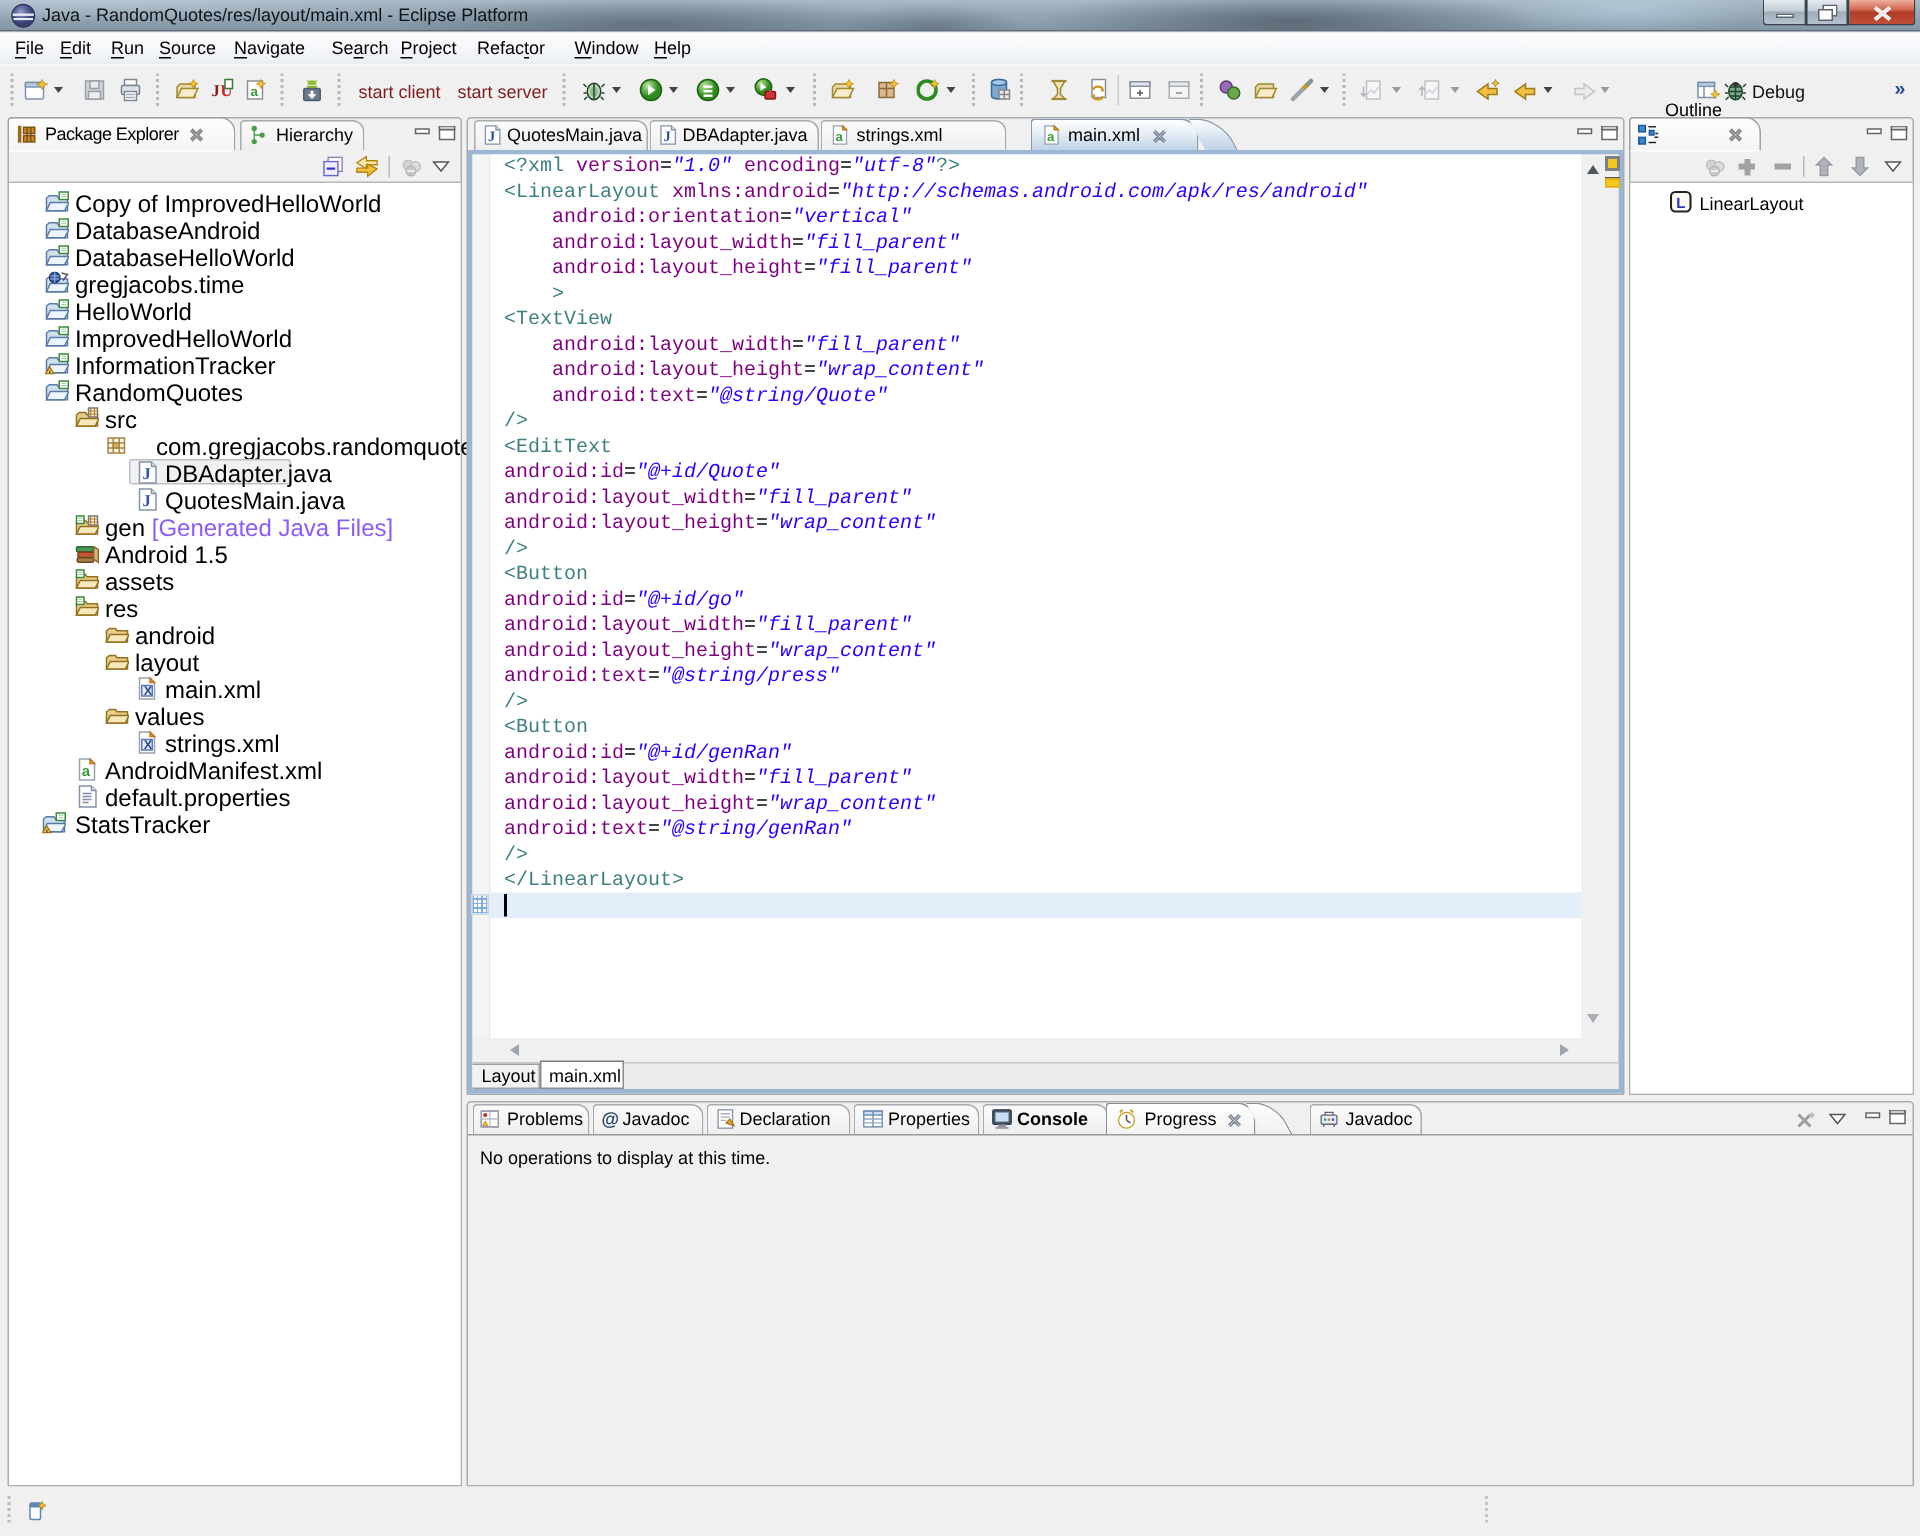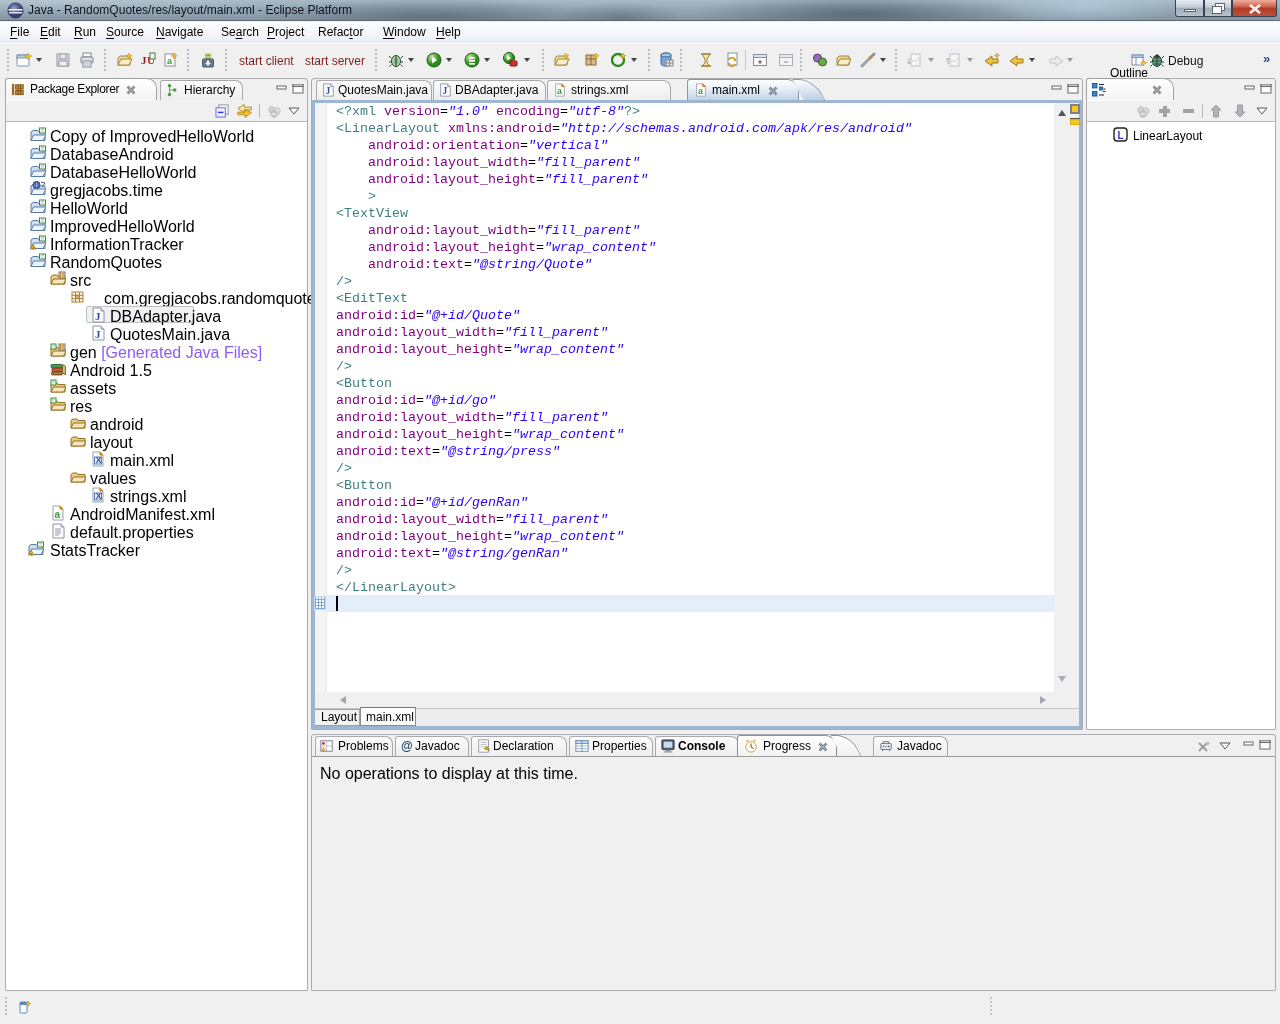--- a/index.html
+++ b/index.html
@@ -758,21 +758,21 @@
     <path d="M1 1h10L6 7z" fill="#fdfdfd" stroke="#555"></path>
   </svg>
 <svg class="minmax" style="left:1243px;top:740px" viewBox="0 0 13 10">
     <rect x="1" y="2" width="9" height="3" fill="#fff" stroke="#666"></rect>
   </svg>
 <svg class="minmax" style="left:1259px;top:740px" viewBox="0 0 13 10">
     <rect x="1" y="0" width="10" height="9" fill="#fff" stroke="#666"></rect>
     <rect x="1" y="0" width="10" height="2.5" fill="#ccc" stroke="#666"></rect>
   </svg>
 <div class="toolrow-line" style="left:312px;top:756px;width:963px;background:#9a9a9a"></div>
-<div class="a" style="left:320px;top:765px;font-size:16px">No operations to display at this time.</div>
+<div class="a" style="left:320px;top:765px;font-size:12px">No operations to display at this time.</div>
 
 <div class="a" style="left:0;top:991px;width:1280px;height:33px;background:#f0f0f0"></div>
 <div class="a" style="left:5px;top:997px;width:2px;height:18px;background:repeating-linear-gradient(180deg,#b6babd 0 2px,#f0f0f0 2px 4px)"></div>
 <svg class="a" style="left:18px;top:1000px" width="14" height="14" viewBox="0 0 14 14">
     <rect x="2" y="2" width="7" height="11" rx="1" fill="#fff" stroke="#5a87b8"></rect>
     <rect x="2" y="2" width="7" height="3" fill="#5a87b8"></rect>
     <path d="M10 1l.9 1.8 1.8.9-1.8.9L10 6.4l-.9-1.8-1.8-.9 1.8-.9z" fill="#f0c030" stroke="#a07818" stroke-width=".5"></path>
   </svg>
 <div class="a" style="left:990px;top:997px;width:2px;height:18px;background:repeating-linear-gradient(180deg,#c2c6c9 0 2px,#f0f0f0 2px 4px)"></div>
 

